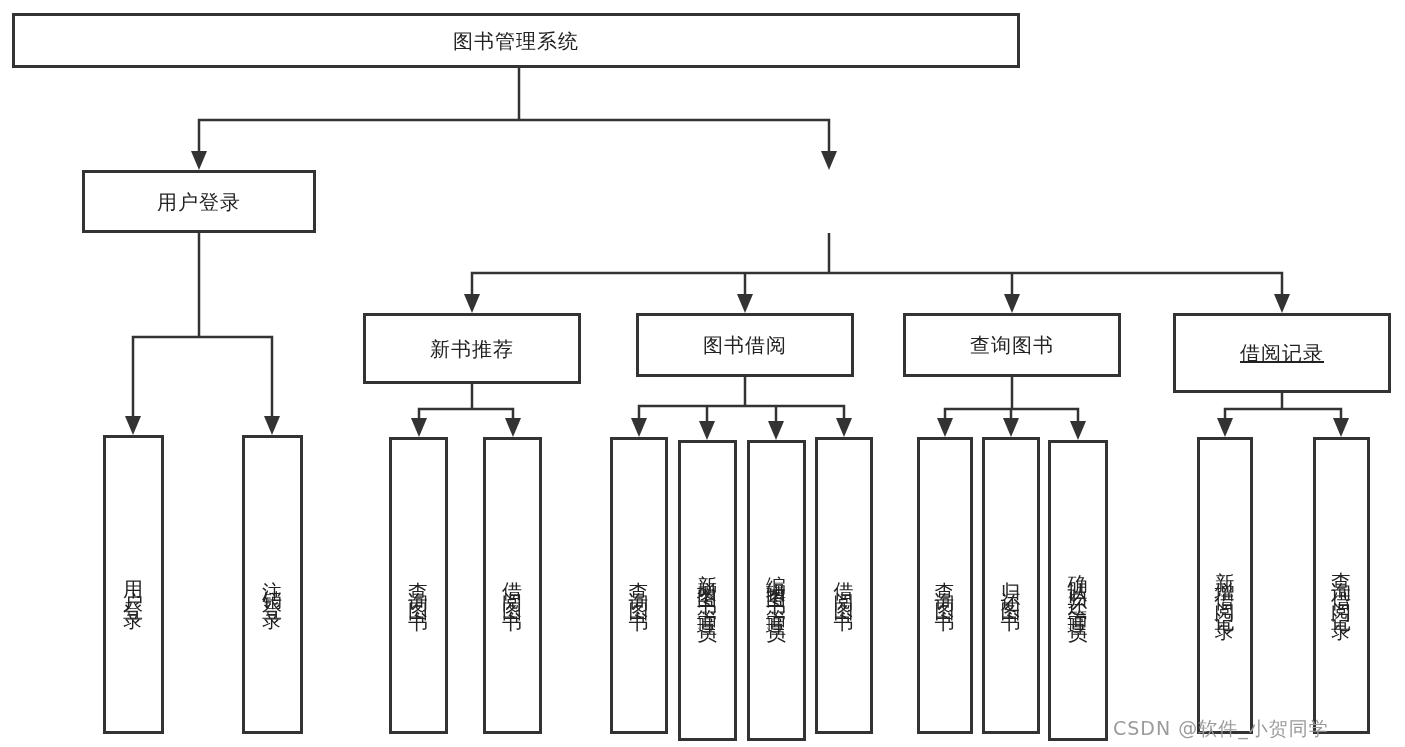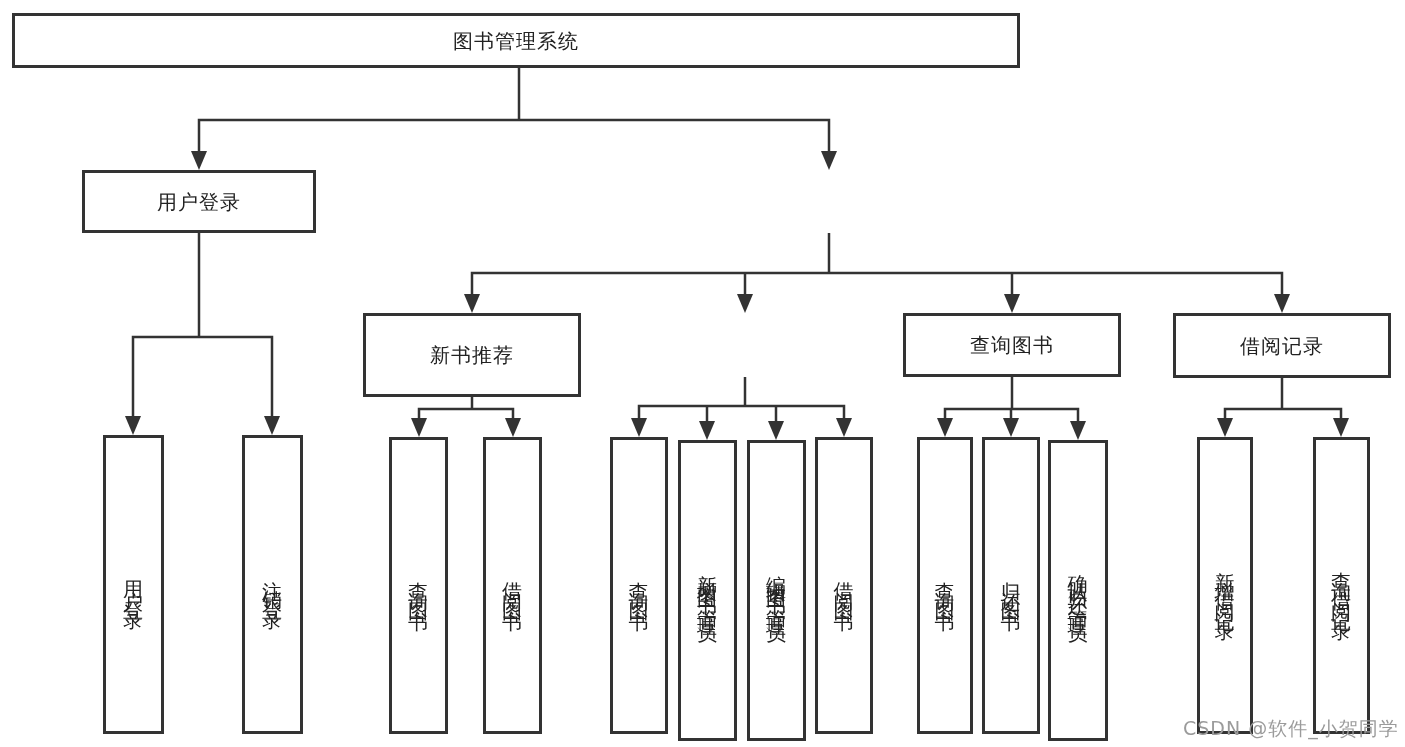--- a/index.html
+++ b/index.html
@@ -42,21 +42,21 @@
   }
   .hbox { letter-spacing: 1px; }
   .vbox {
     writing-mode: vertical-rl;
     text-orientation: mixed;
     letter-spacing: 10px;
   }
   .vbox.long { letter-spacing: 7px; }
   .watermark {
     position: absolute;
-    left: 1183px; top: 716px;
+    left: 1113px; top: 716px;
     font-size: 19px;
     color: var(--watermark);
     letter-spacing: 1px;
     white-space: nowrap;
   }
 </style>
 </head>
 <body>
 
 <div class="canvas">
@@ -106,23 +106,24 @@
     <path d="M1282,377 L1282,409"></path>
     <path d="M1225,424 L1225,409 L1341,409 L1341,424"></path>
     <path fill="currentColor" stroke="none" d="M1225,437 L1217,418 L1233,418 Z"></path>
     <path fill="currentColor" stroke="none" d="M1341,437 L1333,418 L1349,418 Z"></path>
   </svg>
 
   <div class="node hbox" style="left:12px; top:13px; width:1008px; height:55px;">图书管理系统</div>
 
   <div class="node hbox" style="left:82px; top:170px; width:234px; height:63px;">用户登录</div>
 
-  <div class="node hbox" style="left:363px; top:313px; width:218px; height:84px;">新书推荐</div>
+  <div class="node hbox" style="left:363px; top:313px; width:218px; height:71px;">新书推荐</div>
+  <div class="node hbox" style="left:636px; top:313px; width:218px; height:64px;">图书借阅</div>
   <div class="node hbox" style="left:903px; top:313px; width:218px; height:64px;">查询图书</div>
-  <div class="node hbox" style="left:1173px; top:313px; width:218px; height:65px;">借阅记录</div>
+  <div class="node hbox" style="left:1173px; top:313px; width:218px; height:80px;text-decoration:underline;">借阅记录</div>
 
   <div class="node vbox" style="left:103px; top:435px; width:61px; height:299px;">用户登录</div>
   <div class="node vbox" style="left:242px; top:435px; width:61px; height:299px;">注销登录</div>
 
   <div class="node vbox" style="left:389px; top:437px; width:59px; height:297px;">查询图书</div>
   <div class="node vbox" style="left:483px; top:437px; width:59px; height:297px;">借阅图书</div>
 
   <div class="node vbox" style="left:610px; top:437px; width:58px; height:297px;">查询图书</div>
   <div class="node vbox long" style="left:678px; top:440px; width:59px; height:301px;">新增图书（管理员）</div>
   <div class="node vbox long" style="left:747px; top:440px; width:59px; height:301px;">编辑图书（管理员）</div>

